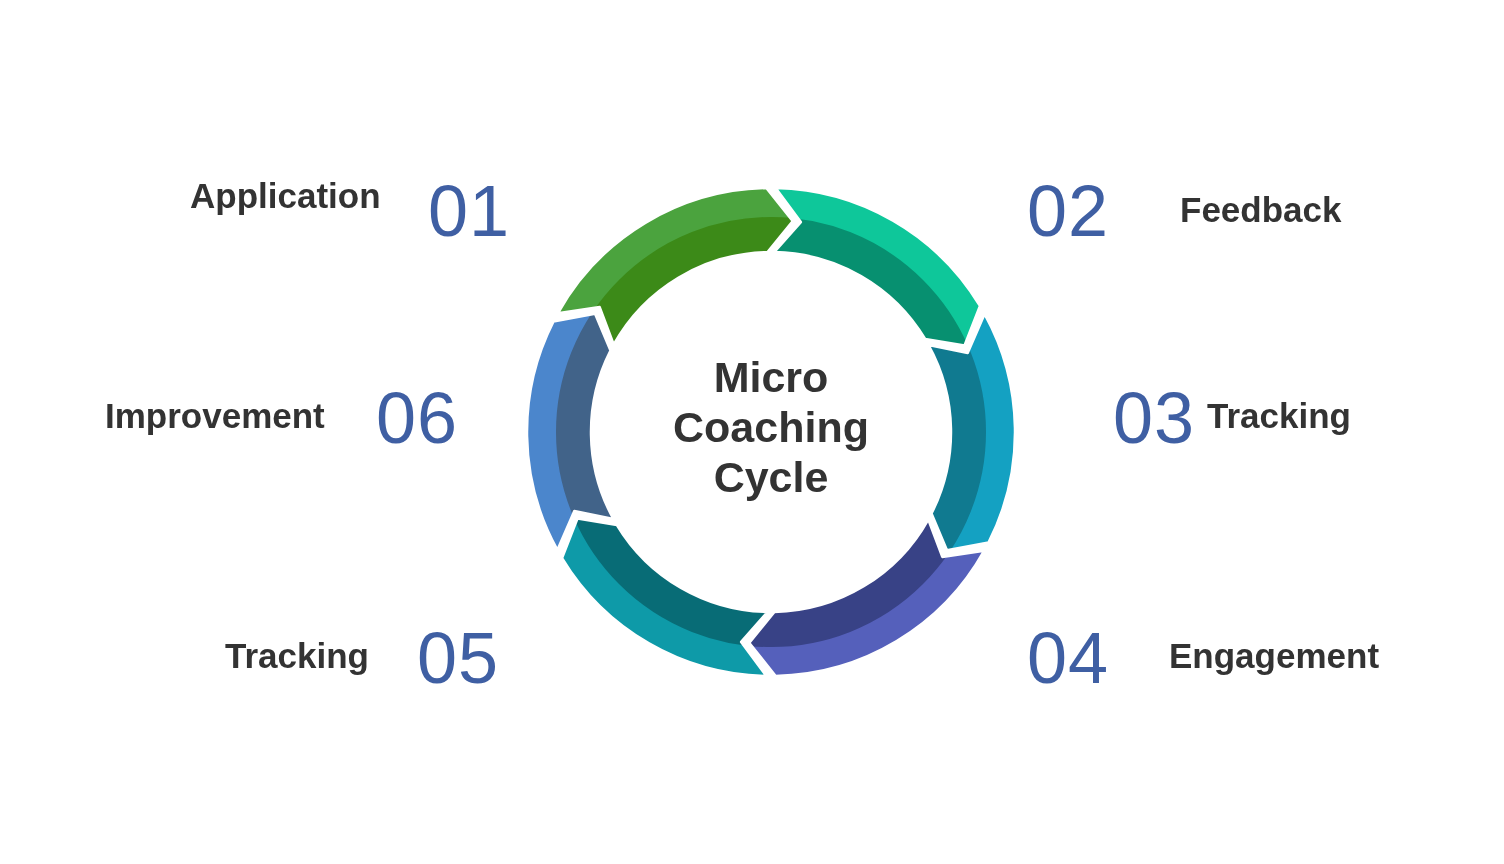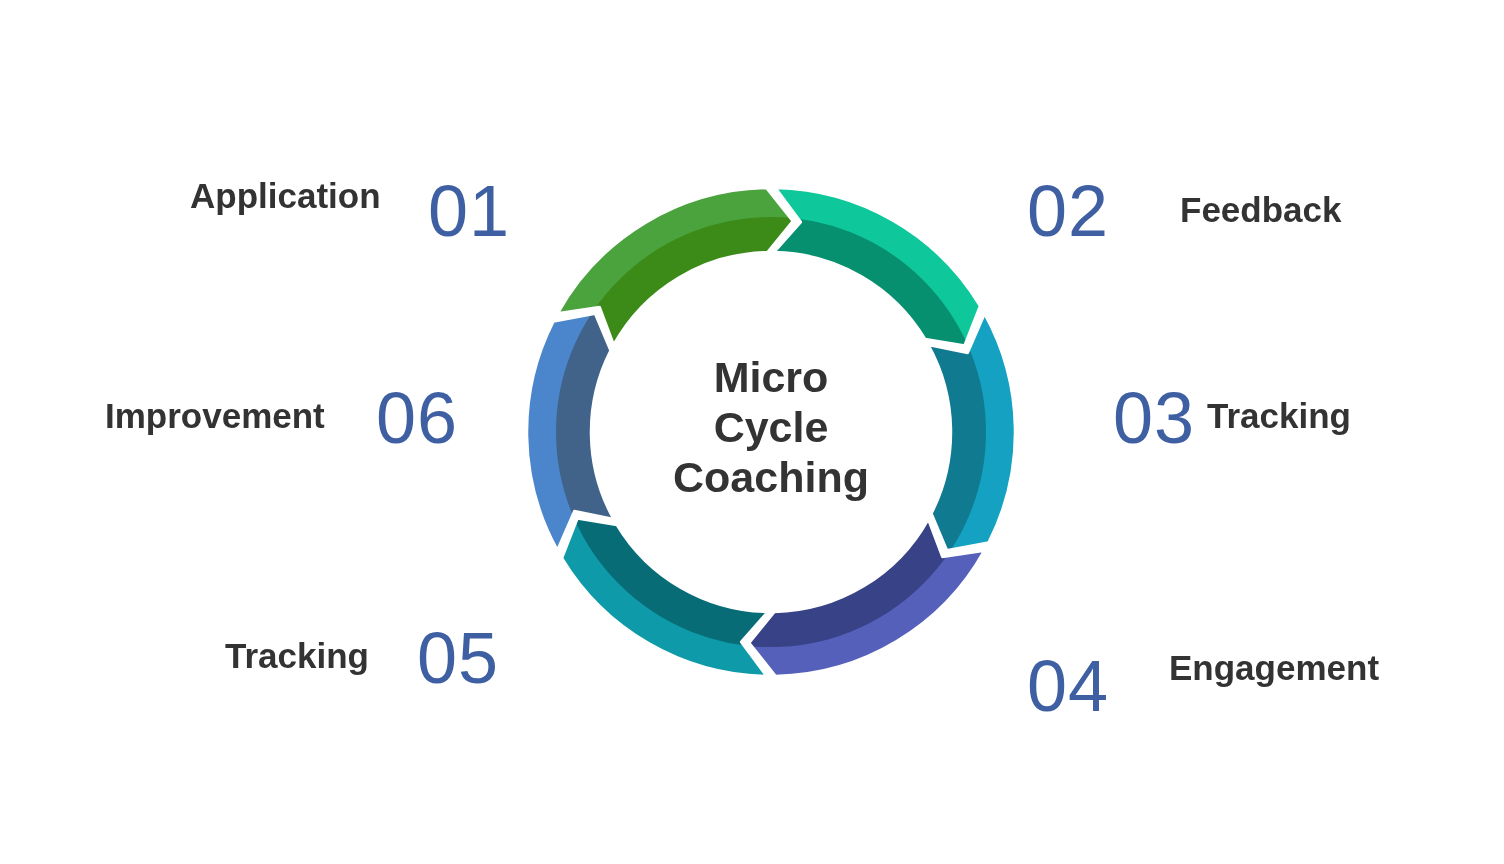--- a/index.html
+++ b/index.html
@@ -63,34 +63,34 @@
             <path d="M 557.39 549.92 A 244 244 0 0 1 553.40 321.61 L 595.04 313.76 L 610.48 350.56 A 180 180 0 0 0 613.42 518.99 L 574.30 511.07 Z"></path>
           </clipPath>
           <circle cx="771" cy="432" r="197" fill="none" stroke="#416389" stroke-width="36" clip-path="url(#clip5)"></circle>
           <path d="M 557.39 549.92 A 244 244 0 0 1 553.40 321.61 L 595.04 313.76 L 610.48 350.56 A 180 180 0 0 0 613.42 518.99 L 574.30 511.07 Z" fill="none" stroke="#ffffff" stroke-width="2.5" stroke-linejoin="round"></path>
         </g>
       </g>
   </svg>
 
   <div class="center-title">
     <span>Micro</span>
+    <span>Coaching</span>
     <span>Cycle</span>
-    <span>Coaching</span>
   </div>
 
   <div class="lbl" style="left:190px; top:176px;">Application</div>
   <div class="num" style="left:428px; top:175px;">01</div>
 
   <div class="num" style="left:1027px; top:175px;">02</div>
   <div class="lbl" style="left:1180px; top:190px;">Feedback</div>
 
   <div class="num" style="left:1067px; top:382px;margin-left:46px;">03</div>
   <div class="lbl" style="left:1207px; top:396px;">Tracking</div>
 
-  <div class="num" style="left:1027px; top:650px;">04</div>
-  <div class="lbl" style="left:1169px; top:636px;margin-top:12px;">Engagement</div>
+  <div class="num" style="left:1027px; top:622px;">04</div>
+  <div class="lbl" style="left:1169px; top:636px;">Engagement</div>
 
   <div class="lbl" style="left:225px; top:636px;">Tracking</div>
   <div class="num" style="left:417px; top:622px;">05</div>
 
   <div class="lbl" style="left:105px; top:396px;">Improvement</div>
   <div class="num" style="left:376px; top:382px;text-align:right;">06</div>
 </div>
 
 </body></html>

